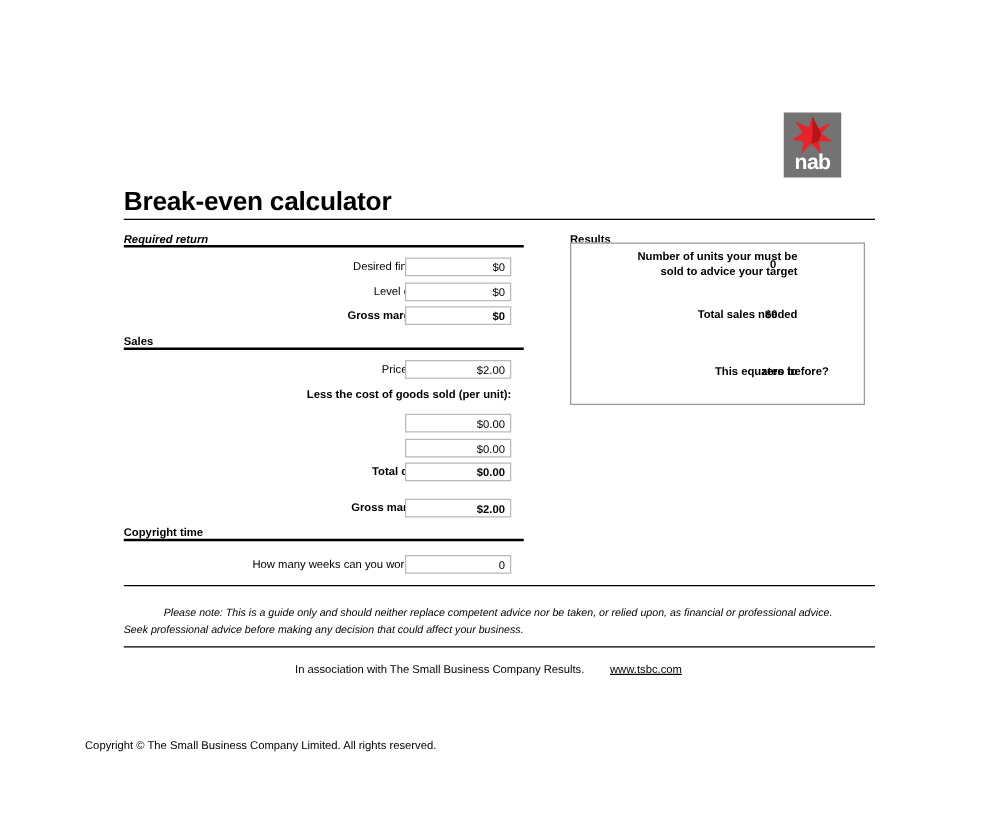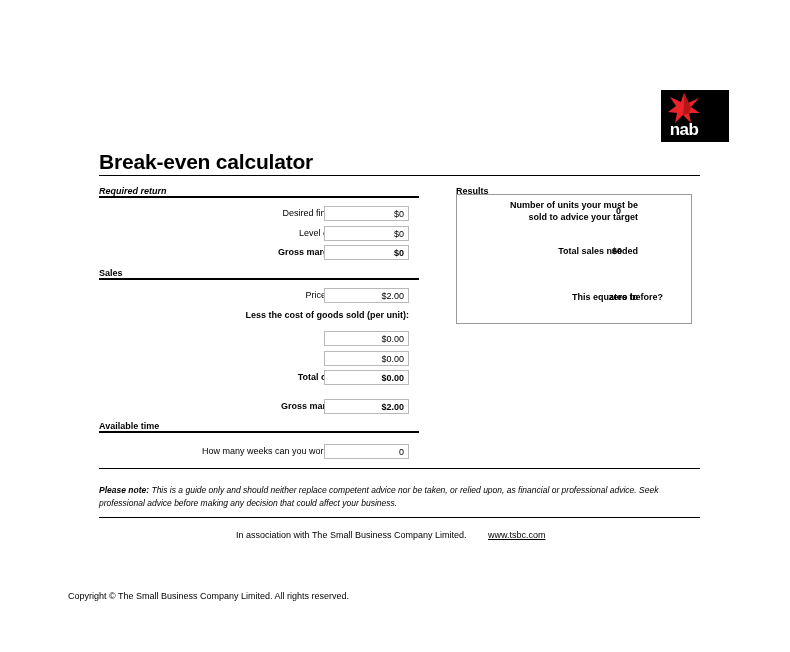--- a/index.html
+++ b/index.html
@@ -12,25 +12,25 @@
     height: 652px;
     position: relative;
     font-family: "Liberation Sans", sans-serif;
     color: #000000;
     overflow: hidden;
   }
 
   
   .logo {
     position: absolute;
-    left: 661px;
+    left: 627px;
     top: 90px;
-    width: 68px;
+    width: 46px;
     height: 52px;
-    background: #000000;
+    background: #737373;
   }
   .logo-star {
     position: absolute;
     left: 7px;
     top: 3px;
     width: 32px;
     height: 30px;
   }
   .logo-text {
     position: absolute;
@@ -154,22 +154,23 @@
   .note {
     position: absolute;
     left: 99px;
     top: 484px;
     width: 585px;
     font-size: 8.5px;
     font-style: italic;
     line-height: 13px;
   }
   .note b {
-    font-weight: bold;
+    font-weight: normal;
     font-style: italic;
+    margin-left: 32px;
   }
   .assoc {
     position: absolute;
     left: 236px;
     top: 530px;
     font-size: 9px;
   }
   .assoc-link {
     position: absolute;
     left: 488px;
@@ -240,21 +241,21 @@
 <div class="f-label bold" style="right:415px; top:372px; left:150px;">Total cost per unit</div>
 <div class="f-box" style="top:370px;">
   <span class="f-val bold">$0.00</span>
 </div>
 
 <div class="f-label bold" style="right:415px; top:401px; left:150px;">Gross margin per unit</div>
 <div class="f-box" style="top:399px;">
   <span class="f-val bold">$2.00</span>
 </div>
 
-<div class="sect-head" style="left:99px; top:421px;">Available time</div>
+<div class="sect-head" style="left:99px; top:421px;">Copyright time</div>
 <div class="sect-rule" style="left:99px; top:431px; width:320px;"></div>
 
 <div class="f-label" style="right:415px; top:446px; left:120px;">How many weeks can you work each year?</div>
 <div class="f-box" style="top:444px;">
   <span class="f-val">0</span>
 </div>
 
 <div class="results-head">Results</div>
 <div class="results-box"></div>
 
@@ -267,16 +268,16 @@
 
 <div class="r-label" style="right:152px; top:292px; left:460px;">This equates to</div>
 <div class="r-value" style="left:609px; top:292px;">zero before?</div>
 
 <div class="foot-rule" style="top:468px;"></div>
 
 <div class="note"><b>Please note:</b><span> This is a guide only and should neither replace competent advice nor be taken, or relied upon, as financial or professional advice. Seek professional advice before making any decision that could affect your business.</span></div>
 
 <div class="foot-rule" style="top:517px;"></div>
 
-<div class="assoc">In association with The Small Business Company Limited.</div>
+<div class="assoc">In association with The Small Business Company Results.</div>
 <a class="assoc-link" href="#">www.tsbc.com</a>
 
 <div class="copyright">Copyright © The Small Business Company Limited.  All rights reserved.</div>
 
 </body></html>

